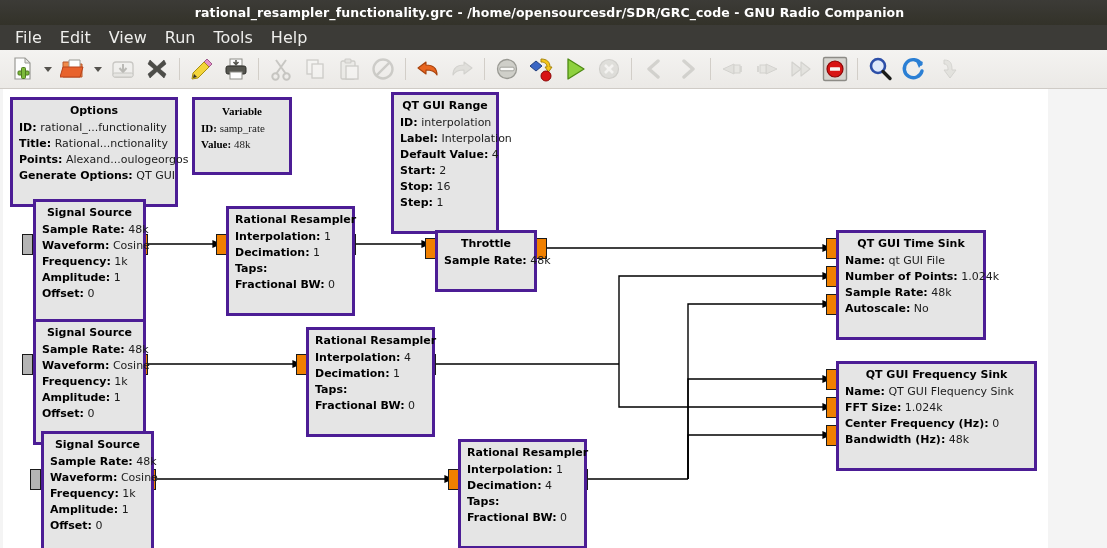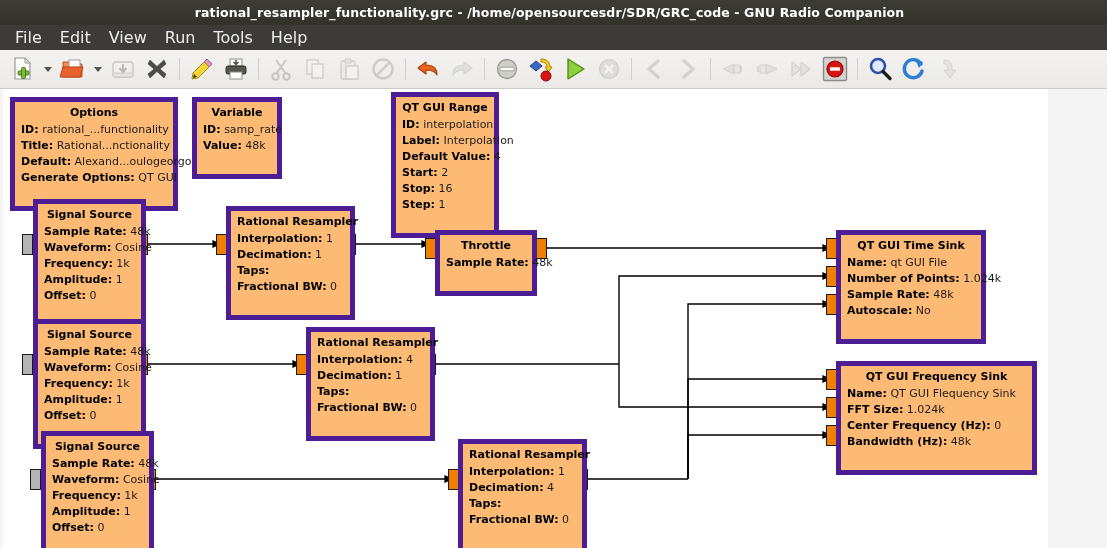--- a/index.html
+++ b/index.html
@@ -68,22 +68,22 @@
     background: #f4f4f4;
   }
   #canvas-left-edge {
     position: absolute; left: 0; top: 0; width: 3px; height: 459px;
     background: #f4f4f4;
   }
 
   
   .block {
     position: absolute;
-    background: #fdba74;
-    border: 5px solid #4c1d95;
+    background: #e5e5e5;
+    border: 3px solid #4c1d95;
     padding: 3px 6px 20px 6px;
     font-size: 11px;
     line-height: 16px;
     color: #000000;
     white-space: nowrap;
   }
   .block .btitle {
     font-weight: bold; text-align: center; font-size: 11px;
     padding-bottom: 1px;
   }
@@ -362,30 +362,30 @@
     <div class="btitle">Options</div>
     <div class="brow">
       <span class="bkey">ID:</span>
       <span class="bval">rational_...functionality</span>
     </div>
     <div class="brow">
       <span class="bkey">Title:</span>
       <span class="bval">Rational...nctionality</span>
     </div>
     <div class="brow">
-      <span class="bkey">Default:</span>
+      <span class="bkey">Points:</span>
       <span class="bval">Alexand...oulogeorgos</span>
     </div>
     <div class="brow">
       <span class="bkey">Generate Options:</span>
       <span class="bval">QT GUI</span>
     </div>
   </div>
 
-  <div class="block" style="left:192px; top:8px; width:90px;">
+  <div class="block" style="left:192px; top:8px; width:100px;font-family:Liberation Serif, serif;">
     <div class="btitle">Variable</div>
     <div class="brow">
       <span class="bkey">ID:</span>
       <span class="bval">samp_rate</span>
     </div>
     <div class="brow">
       <span class="bkey">Value:</span>
       <span class="bval">48k</span>
     </div>
   </div>

